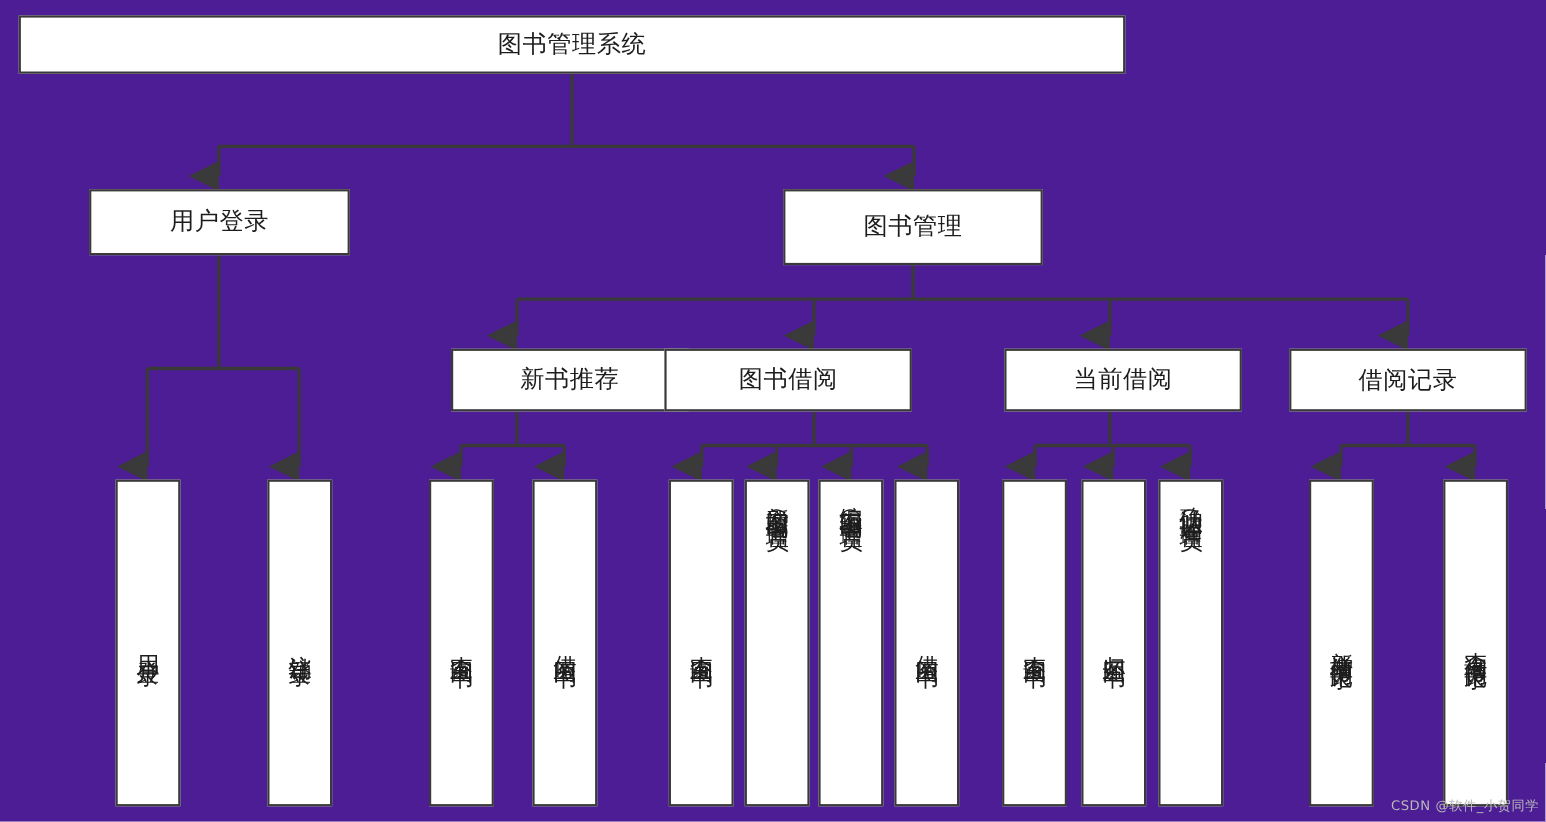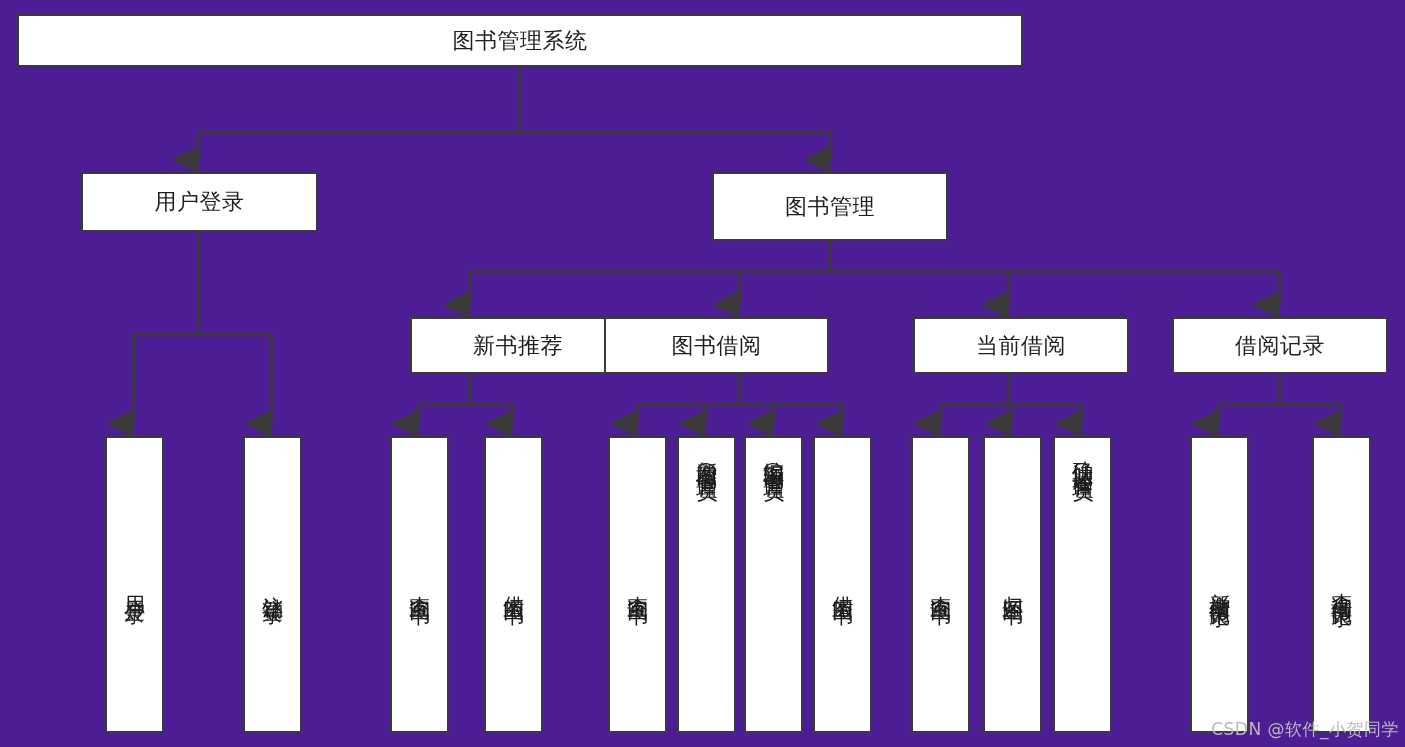--- a/index.html
+++ b/index.html
@@ -55,21 +55,21 @@
     white-space: nowrap;
     max-height: 100%;
   }
   .node.vertical.top-aligned {
     align-items: flex-start;
   }
   #watermark {
     position: absolute;
     right: 6px;
     bottom: 6px;
-    font-size: 17px;
+    font-size: 12px;
     color: #b9b9b9;
     letter-spacing: 0.5px;
     white-space: nowrap;
     font-family: "DejaVu Sans", "Liberation Sans", sans-serif;
   }
 </style>
 </head>
 <body>
 
 <div id="canvas">

